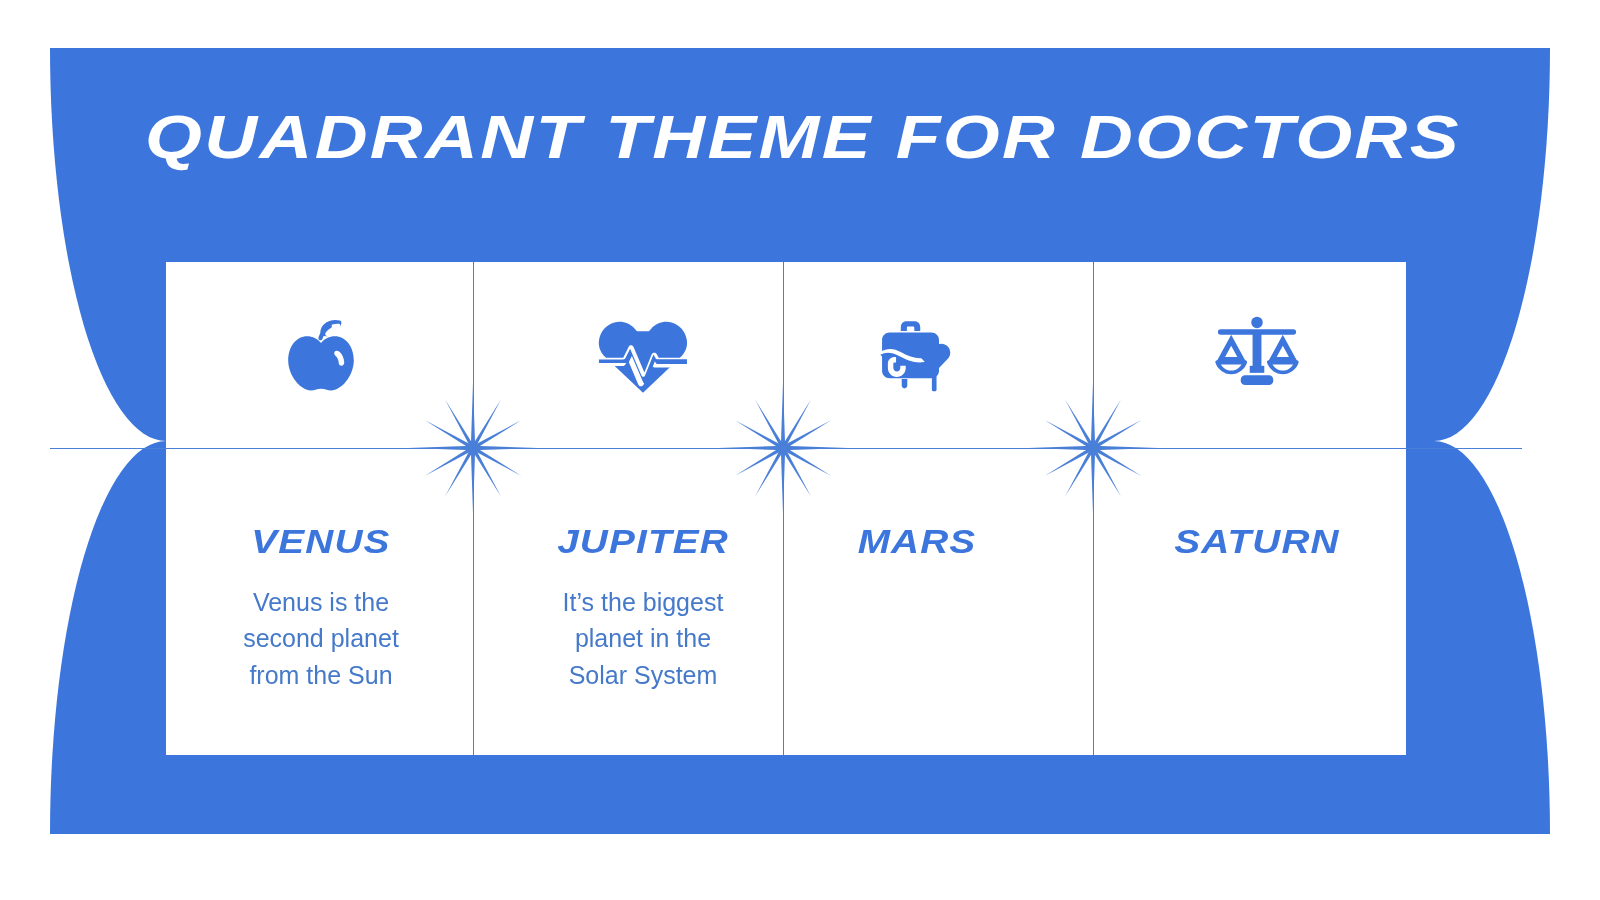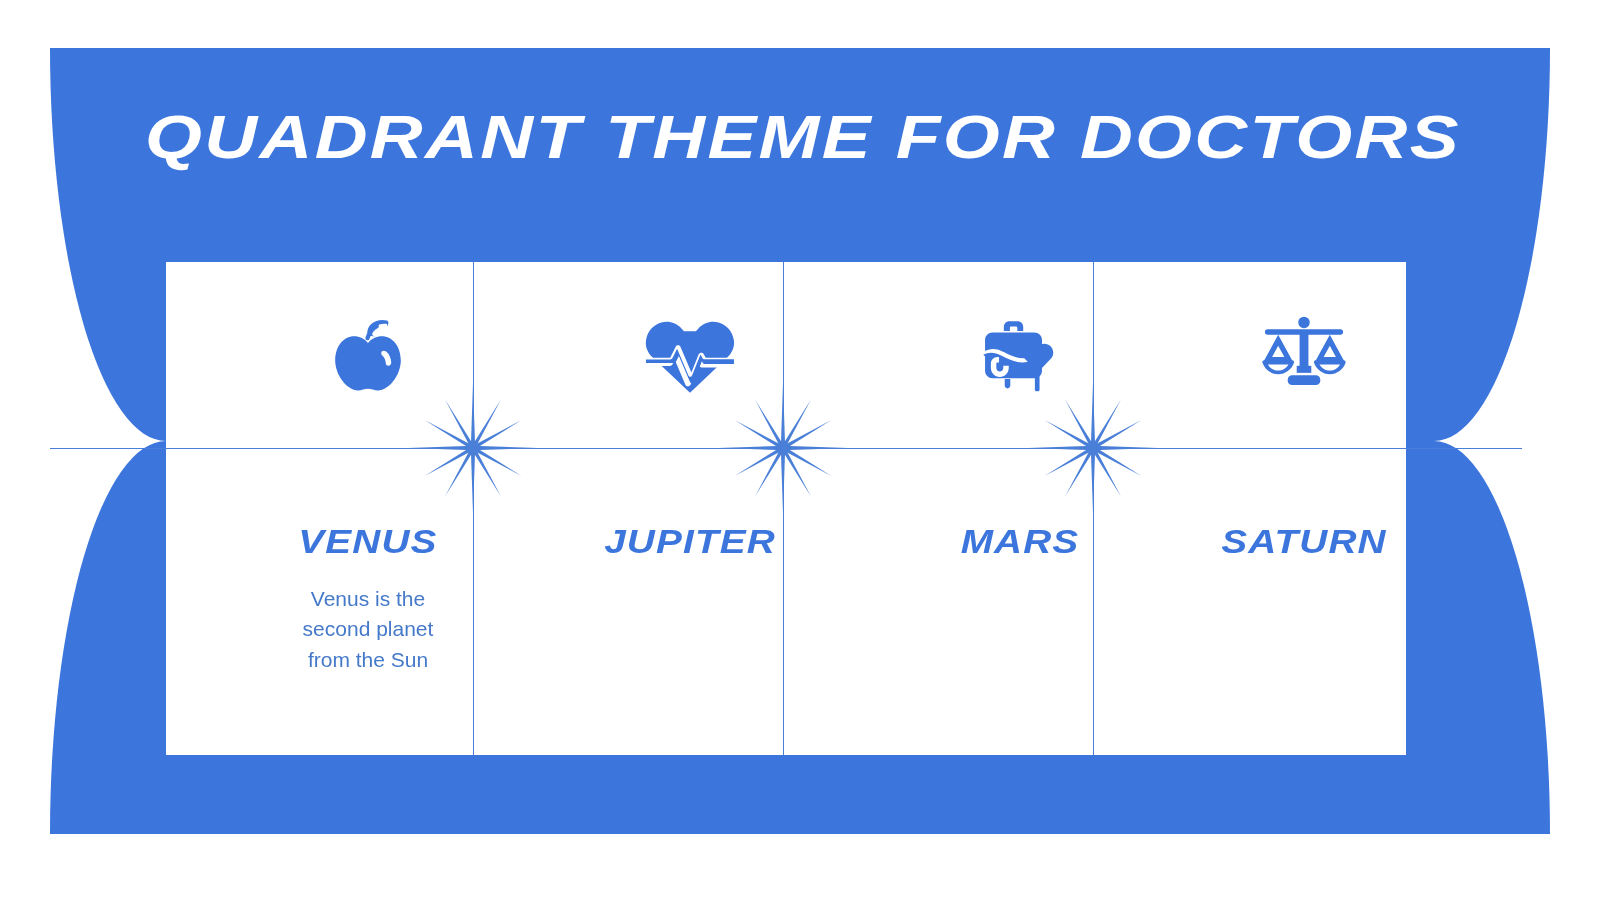--- a/index.html
+++ b/index.html
@@ -87,21 +87,21 @@
   }
   .hline {
     position:absolute;
     left:-116px; top:186px;
     width:1472px; height:1px;
     background:#4a7fd8;
   }
 
   .col {
     position:absolute;
-    top:0; width:310px; height:493px;margin-left:47px;
+    top:0; width:310px; height:493px;
   }
 
   .icon-cell {
     position:absolute;
     left:0; top:0; width:310px; height:186px;
     display:flex; align-items:center; justify-content:center;
   }
   .icon-cell svg { display:block; }
 
   .text-cell {
@@ -119,21 +119,21 @@
     font-style:italic;
     letter-spacing:1px;
     transform:scaleX(1.14);
     white-space:nowrap;
     line-height:1;
   }
   .planet-desc {
     margin-top:26px;
     color:#4579c9;
     font-family:"Liberation Sans", sans-serif;
-    font-size:21px;
+    font-size:25px;
     font-weight:normal;
     line-height:1.45;
     white-space:pre-line;
   }
 
   
   .starburst {
     position:absolute;
     width:130px; height:130px;
     margin-left:-65px; margin-top:-65px;
@@ -198,24 +198,27 @@
         <svg width="92" height="82" viewBox="0 0 72 64" aria-hidden="true">
           <g fill="#3c76dd">
             <path d="M36 61.5 L6.6 33.8C2.6 29.9 0.8 25.2 1.6 20.2 2.6 13.6 7.4 8.1 13.6 6.5c5.9-1.5 11.9 0.4 15.9 4.9l1.4 1.6c0.3 0.3 0.7 0.5 1.1 0.5h7.9c0.4 0 0.8-0.2 1.1-0.5l1.4-1.6c4-4.5 10-6.4 15.9-4.9 6.2 1.6 11 7.1 12 13.7 0.8 5-1 9.7-5 13.6L36 61.5z"></path>
             <path d="M0 34.2h20.5l4.3-8.6c0.8-1.6 3.1-1.5 3.8 0.1l8.5 20 5.7-14.2c0.7-1.7 3-1.8 3.9-0.2l1.6 2.9h23.7v7.6H45.5c-1 0-1.9-0.5-2.4-1.4l-0.4-0.7-6.2 15.4c-0.8 1.9-3.5 1.9-4.2-0.1l-8.2-19.2-1.6 3.2c-0.5 1-1.5 1.6-2.6 1.6H0v-6.4z" fill="#ffffff"></path>
             <path d="M1.5 35.5h19.1c0.7 0 1.4-0.4 1.7-1.1l3.6-7.2 8.9 20.9c0.5 1.3 2.3 1.3 2.8 0l6.6-16.4 1.5 2.7c0.3 0.6 1 1 1.7 1h23v3.6H47.6c-0.7 0-1.4-0.4-1.7-1l-0.6-1.1-6.5 16.2c-0.5 1.3-2.3 1.3-2.8 0l-8.7-20.4-2.2 4.4c-0.3 0.7-1 1.1-1.7 1.1H1.5v-2.7z"></path>
           </g>
         </svg>
       </div>
       <div class="text-cell">
         <div class="planet-name">JUPITER</div>
-      </div>
-    </div>
-
-    <div class="col" style="left:652px;">
+        <div class="planet-desc">It’s the biggest
+planet in the
+Solar System</div>
+      </div>
+    </div>
+
+    <div class="col" style="left:596px;">
       <div class="icon-cell">
         <svg width="88" height="84" viewBox="0 0 68 64" aria-hidden="true">
           <g fill="#3c76dd">
 
             <path d="M21.5 13.5v-3.2c0-2.4 1.9-4.3 4.3-4.3h6.4c2.4 0 4.3 1.9 4.3 4.3v3.2h-4.6v-2.6c0-0.5-0.4-0.9-0.9-0.9h-3.9c-0.5 0-0.9 0.4-0.9 0.9v2.6h-4.7z"></path>
 
             <path d="M7 20.4c0-3.2 2.6-5.8 5.8-5.8h32.4c3.2 0 5.8 2.6 5.8 5.8v23.8c0 3.2-2.6 5.8-5.8 5.8H12.8C9.6 50 7 47.4 7 44.2V20.4z"></path>
 
             <path d="M6 29.5c5-3.2 10.4-2.6 15.8 0.4 6.8 3.8 13.6 6.1 20.7 3.6 4.2-1.5 7.5-4.4 10.2-8.1l1.6 2.6c-2.9 4.4-6.8 7.9-11.6 9.6-8 2.8-15.6 0.1-22.7-3.8-4.2-2.3-8.2-3.1-11.9-1.1L6 29.5z" fill="#ffffff"></path>
             <path d="M5.6 31.8c4.5-2.6 9.3-1.9 14.2 0.8 7.3 4 15.1 6.9 23.2 3.9 4.7-1.7 8.4-5 11.2-9.1v3.4c-2.9 3.8-6.6 6.7-11.1 8.3-8.5 3-16.7 0-24.4-4.2-3.9-2.1-7.5-2.7-10.8-1l-2.3-2.1z"></path>

